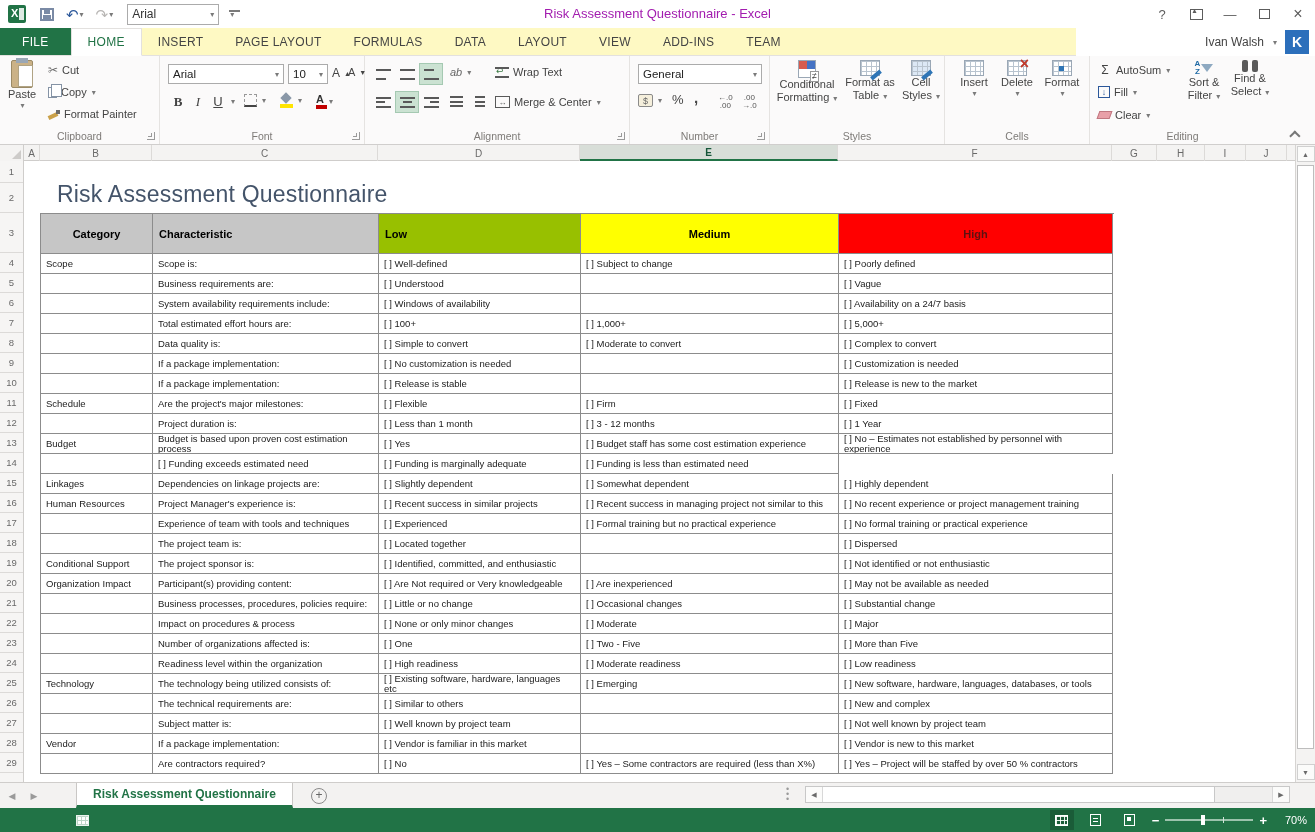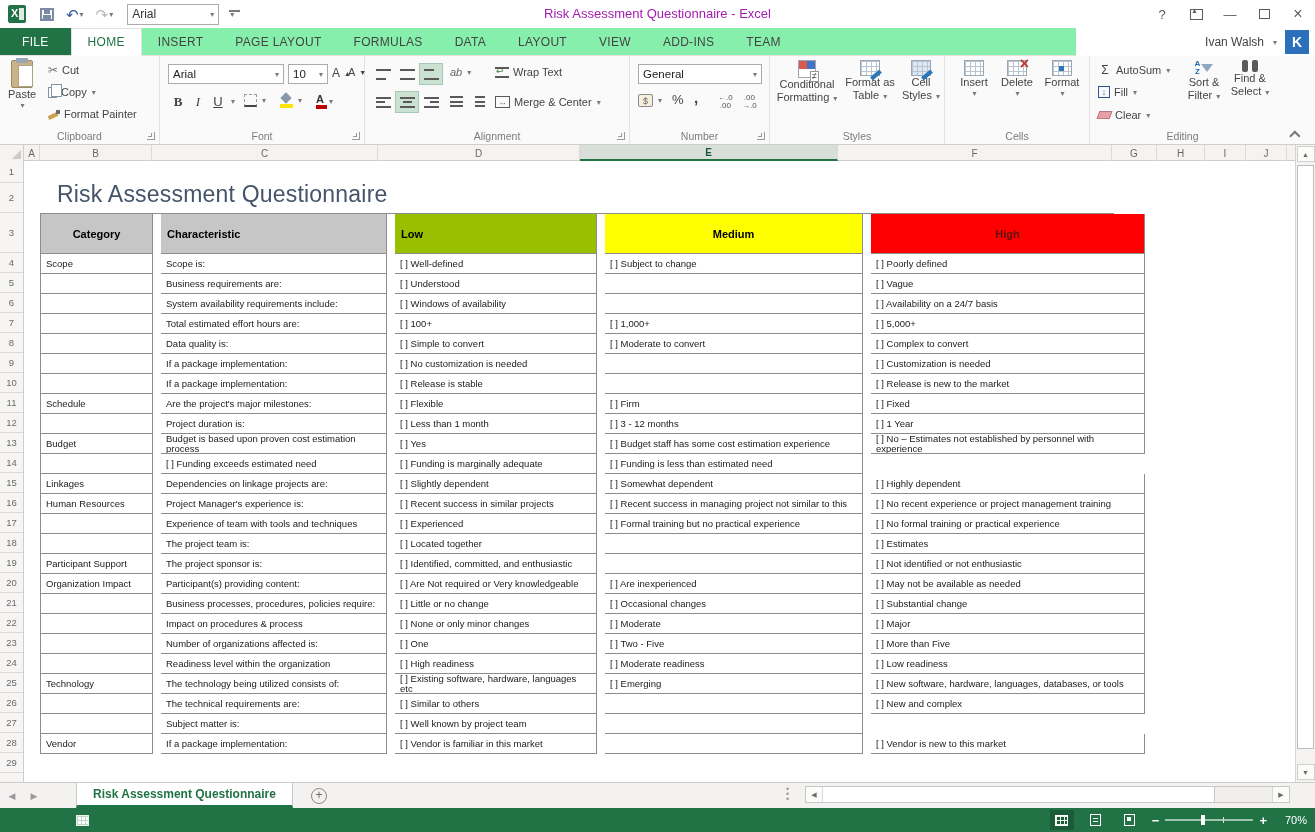--- a/index.html
+++ b/index.html
@@ -21,21 +21,21 @@
   .qat-custom{margin-left:10px;width:11px;height:9px;border-top:2px solid #7a7a7a;position:relative;}
   .qat-custom:before{content:"▾";position:absolute;left:1px;top:-2px;font-size:8px;color:#7a7a7a;}
   .win-title{position:absolute;left:50%;top:6px;transform:translateX(-50%);font-size:13px;color:#a21caf;white-space:nowrap;}
   .win-ctrls{position:absolute;right:4px;top:0;height:28px;display:flex;align-items:center;gap:8px;color:#5c5c5c;}
   .wc{width:26px;height:22px;display:flex;align-items:center;justify-content:center;font-size:13px;}
   .ribbon-opt{width:13px;height:11px;border:1px solid #5c5c5c;position:relative;}
   .ribbon-opt:before{content:"▴";position:absolute;left:2px;top:-4px;font-size:8px;color:#5c5c5c;}
   .maxbox{width:11px;height:10px;border:1px solid #5c5c5c;}
 
   
-  .tabrow{position:absolute;left:0;top:28px;width:1076px;height:28px;background:#86efac;display:flex;align-items:stretch;border-bottom:1px solid #e3e1df;}
+  .tabrow{position:absolute;left:0;top:28px;width:1076px;height:28px;background:#fef9c3;display:flex;align-items:stretch;border-bottom:1px solid #e3e1df;}
   .rtab{padding:0 16px;display:flex;align-items:center;font-size:12px;color:#444;letter-spacing:.3px;}
   .rtab.file{background:#217346;color:#fff;padding:0 22px;}
   .rtab.active{background:#fff;color:#217346;border:1px solid #e3e1df;border-bottom:1px solid #fff;margin-bottom:-1px;}
   .account{position:absolute;right:6px;top:30px;display:flex;align-items:center;gap:8px;}
   .account .uname{font-size:12px;color:#444;}
   .account .badge{width:24px;height:24px;background:#2c6fbb;color:#fff;font-size:14px;font-weight:bold;display:flex;align-items:center;justify-content:center;}
 
   
   .ribbon{position:absolute;left:0;top:56px;width:1315px;height:89px;background:#fbfafa;border-bottom:1px solid #d0cecd;}
   .rgroup{position:absolute;top:0;height:88px;border-right:1px solid #e5e3e1;}
@@ -95,21 +95,21 @@
   .colh{height:16px;font-size:10px;color:#696969;display:flex;align-items:center;justify-content:center;border-right:1px solid #dcdad8;}
   .colh.sel{background:#d8ded8;color:#17573a;border-bottom:2px solid #217346;font-weight:bold;}
   .colfill{flex:1;}
   .rowheads{position:absolute;left:0;top:161px;width:24px;height:621px;background:#f6f5f4;border-right:1px solid #cfcdcb;}
   .rowh{display:flex;align-items:center;justify-content:center;font-size:9.5px;color:#696969;border-bottom:1px solid #dcdad8;}
 
   
   .sheet{position:absolute;left:24px;top:161px;width:1271px;height:621px;background:#fff;overflow:hidden;}
   .sheet-title{position:absolute;left:33px;top:20px;font-size:23px;color:#44546a;letter-spacing:.2px;}
   .rtable{position:absolute;left:16px;top:52px;width:1074px;border-left:1px solid #8c8c8c;border-top:1px solid #8c8c8c;}
-  .trow{display:grid;grid-template-columns:112px 226px 202px 258px 274px;gap:8px;}
+  .trow{display:grid;grid-template-columns:112px 226px 202px 258px 274px;}
   .trow>span{border-right:1px solid #8c8c8c;border-bottom:1px solid #8c8c8c;overflow:hidden;}
   .hrow>span{height:40px;display:flex;align-items:center;font-size:11px;font-weight:bold;padding:0 6px;}
   .hrow>span[style*="center"]{justify-content:center;}
   .drow>span{height:20px;display:flex;align-items:center;font-size:9.5px;color:#1a1a1a;padding:0 5px;line-height:1.02;}
 
   
   .vscroll{position:absolute;right:0;top:145px;width:20px;height:637px;background:#f4f3f2;border-left:1px solid #d6d4d2;}
   .vbtn{width:18px;height:16px;margin:1px auto;background:#fbfbfa;border:1px solid #d0d0d0;color:#6a6a6a;font-size:7px;display:flex;align-items:center;justify-content:center;}
   .vthumb{position:absolute;left:1px;top:20px;width:17px;height:584px;background:#fff;border:1px solid #bdbdbd;}
   .vdown{position:absolute;bottom:1px;left:0;right:0;}
@@ -602,24 +602,24 @@
             <span class="c-characteristic">Experience of team with tools and techniques</span>
             <span class="c-low">[ ] Experienced</span>
             <span class="c-medium">[ ] Formal training but no practical experience</span>
             <span class="c-high">[ ] No formal training or practical experience</span>
           </div>
           <div class="trow drow">
             <span class="c-category"></span>
             <span class="c-characteristic">The project team is:</span>
             <span class="c-low">[ ] Located together</span>
             <span class="c-medium"></span>
-            <span class="c-high">[ ] Estimates</span>
-          </div>
-          <div class="trow drow">
-            <span class="c-category">Participant Support</span>
+            <span class="c-high">[ ] Dispersed</span>
+          </div>
+          <div class="trow drow">
+            <span class="c-category">Conditional Support</span>
             <span class="c-characteristic">The project sponsor is:</span>
             <span class="c-low">[ ] Identified, committed, and enthusiastic</span>
             <span class="c-medium"></span>
             <span class="c-high">[ ] Not identified or not enthusiastic</span>
           </div>
           <div class="trow drow">
             <span class="c-category">Organization Impact</span>
             <span class="c-characteristic">Participant(s) providing content:</span>
             <span class="c-low">[ ] Are Not required or Very knowledgeable</span>
             <span class="c-medium">[ ] Are inexperienced</span>
@@ -665,27 +665,35 @@
             <span class="c-characteristic">The technical requirements are:</span>
             <span class="c-low">[ ] Similar to others</span>
             <span class="c-medium"></span>
             <span class="c-high">[ ] New and complex</span>
           </div>
           <div class="trow drow">
             <span class="c-category"></span>
             <span class="c-characteristic">Subject matter is:</span>
             <span class="c-low">[ ] Well known by project team</span>
             <span class="c-medium"></span>
+            <span class="c-high">[ ] Not well known by project team</span>
           </div>
           <div class="trow drow">
             <span class="c-category">Vendor</span>
             <span class="c-characteristic">If a package implementation:</span>
             <span class="c-low">[ ]  Vendor is familiar in this market</span>
             <span class="c-medium"></span>
             <span class="c-high">[ ] Vendor is new to this market</span>
+          </div>
+          <div class="trow drow">
+            <span class="c-category"></span>
+            <span class="c-characteristic">Are contractors required?</span>
+            <span class="c-low">[ ] No</span>
+            <span class="c-medium">[ ] Yes – Some contractors are required (less than X%)</span>
+            <span class="c-high">[ ] Yes – Project will be staffed by over 50 % contractors</span>
           </div>
         </div>
     </div>
   </div>
 
   <div class="vscroll">
     <div class="vbtn">▲</div>
     <div class="vthumb"></div>
     <div class="vbtn vdown">▼</div>
   </div>

